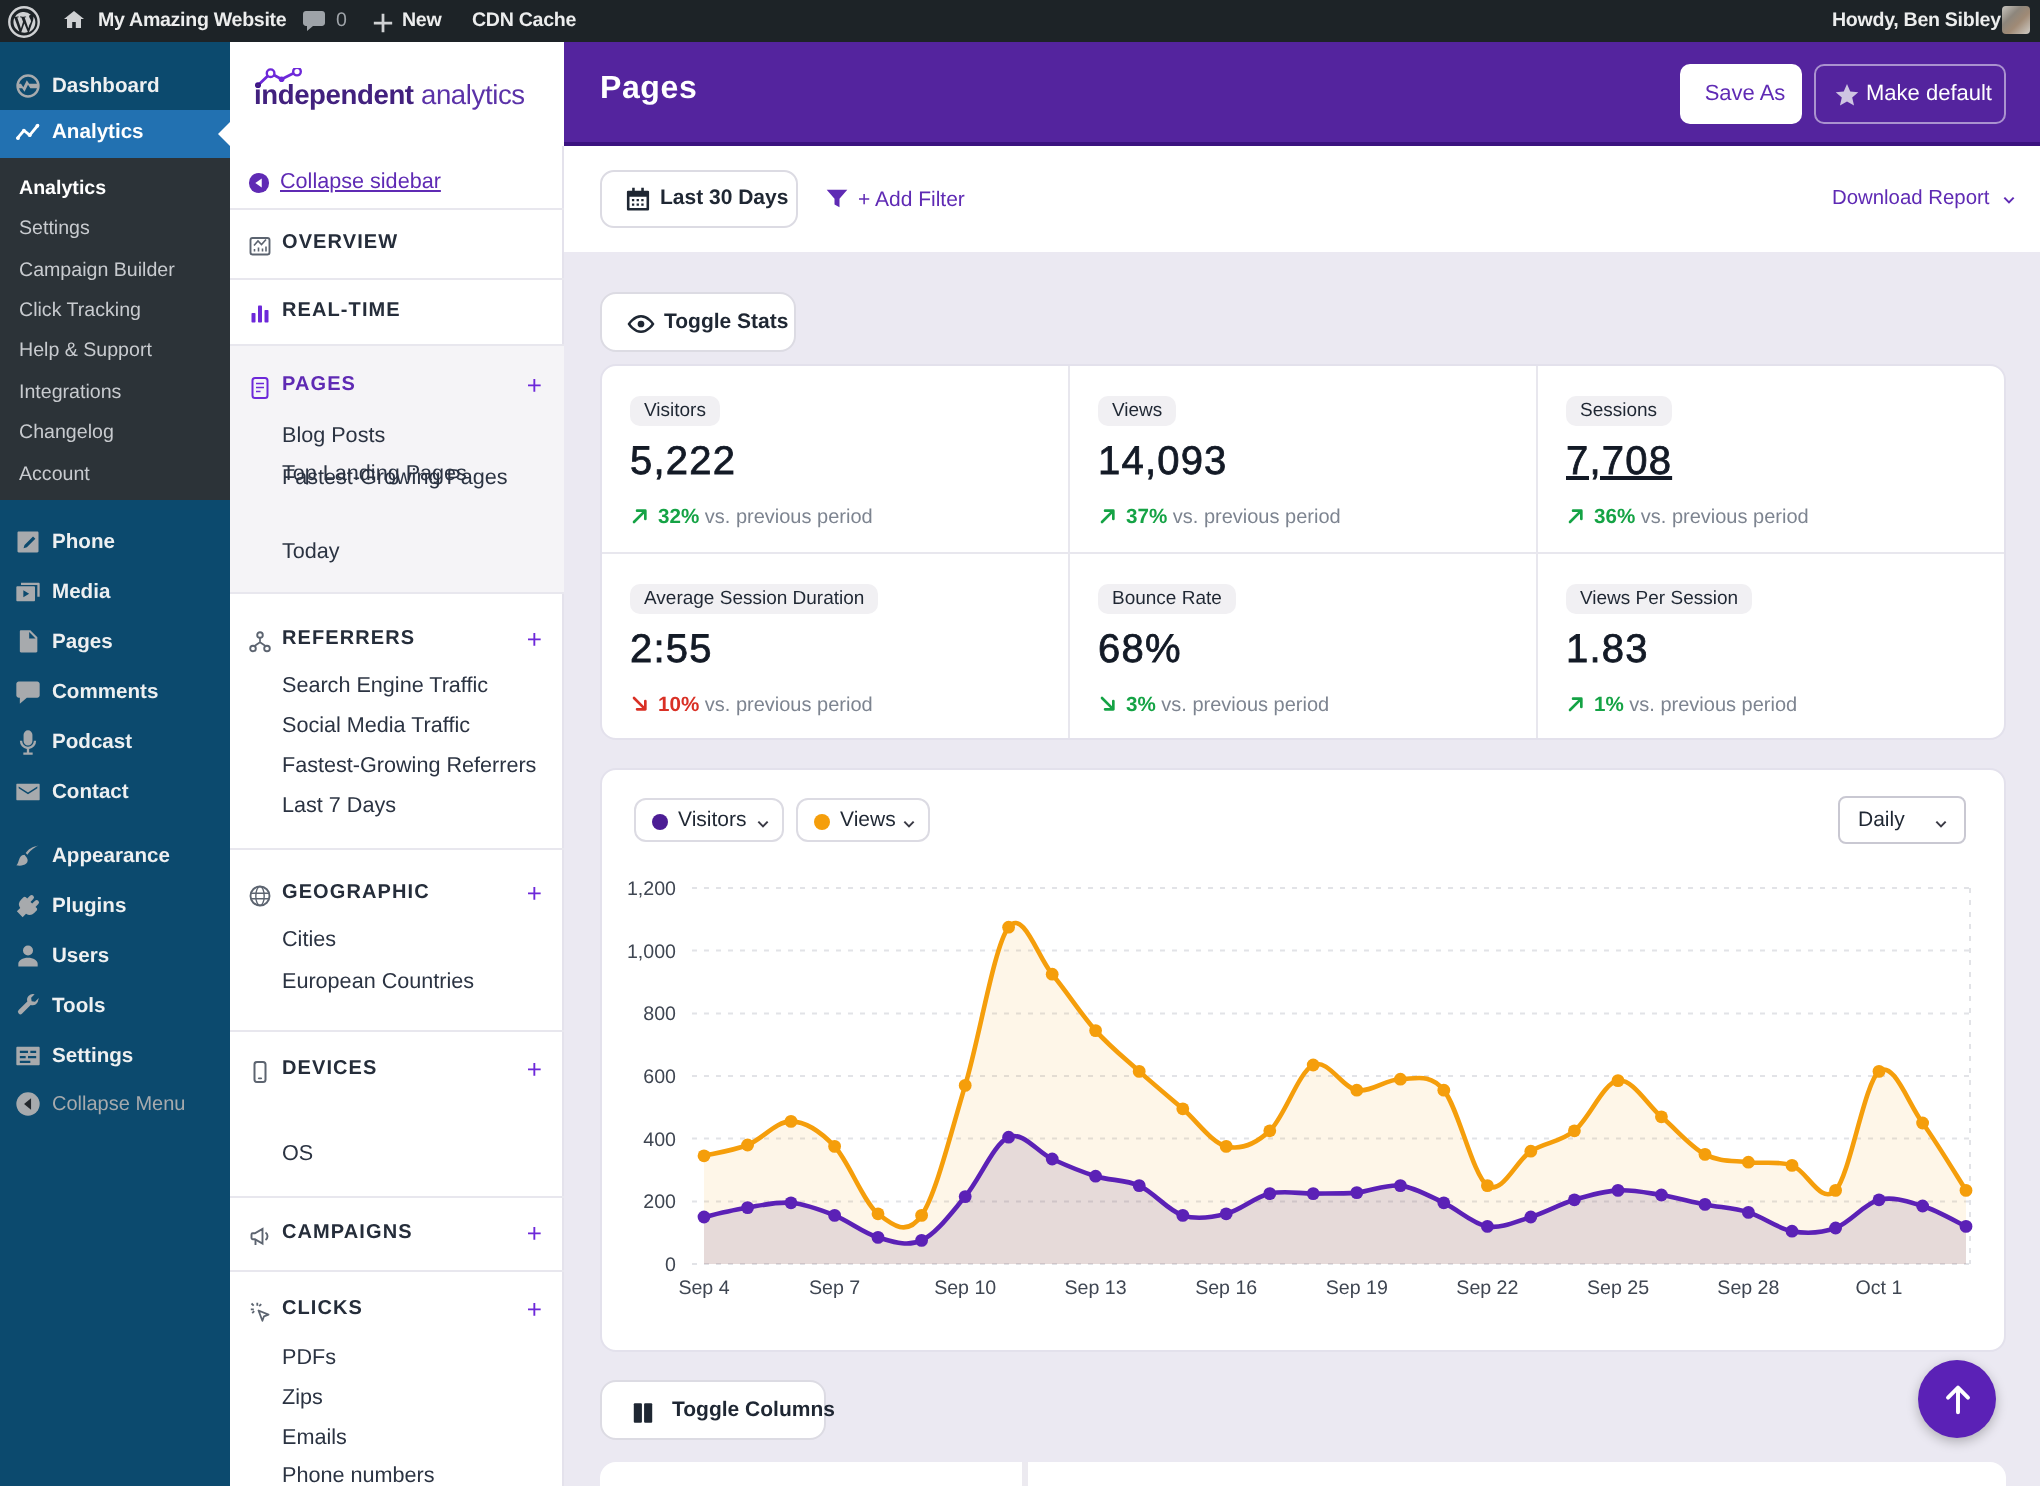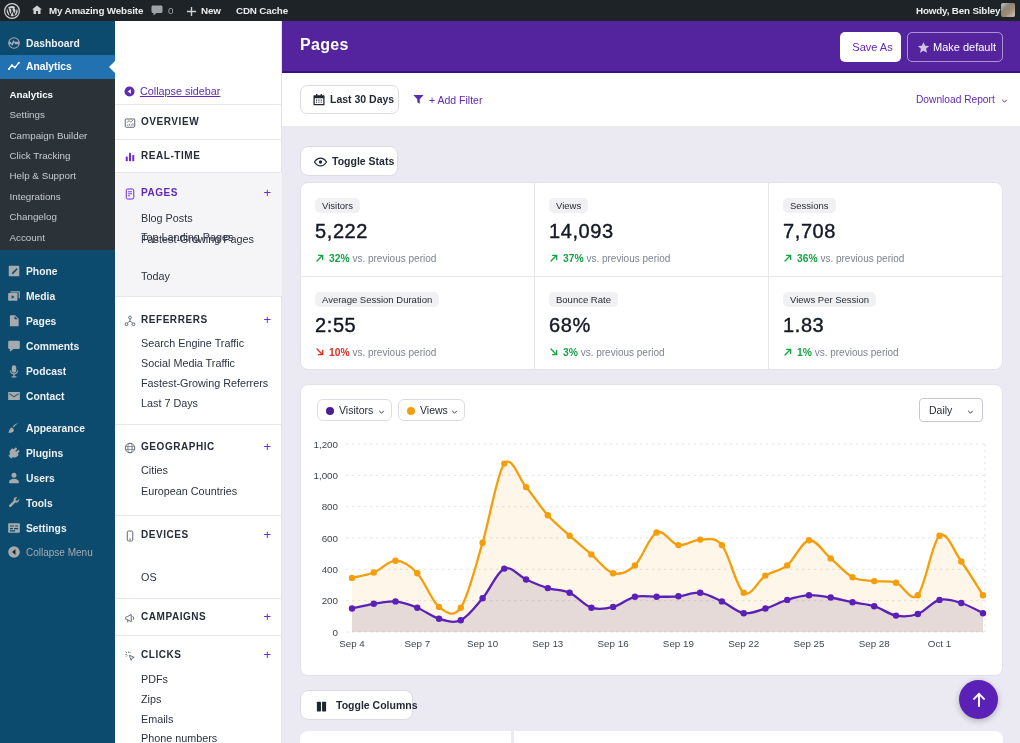--- a/index.html
+++ b/index.html
@@ -165,20 +165,30 @@
     </div>
     <div class="wpitem " style="top:519px;height:25px;line-height:25px;color:#a7aaad;font-weight:normal;font-size:10px;">
       <svg class="ico" viewBox="0 0 24 24">
         <circle cx="12" cy="12" r="10" fill="#a7aaad"></circle>
         <path fill="#23282d" d="M14.6 7v10L8.6 12z"></path>
       </svg>
       <span class="lbl">Collapse Menu</span>
     </div>
   </div>
 <div id="iaside">
+<div class="abs" style="left:0;top:0;width:167px;height:52px;background:#fff;">
+ <svg class="abs" style="left:12px;top:13px" width="34" height="10" viewBox="0 0 34 10">
+  <path fill="none" stroke="#6d28d9" stroke-width="1.4" d="M2 8.6 L8.3 2.6 L13.8 5.6 L21.5 1.8"></path>
+  <circle cx="2" cy="8.6" r="1.5" fill="#3b0d8e"></circle>
+        <circle cx="8.3" cy="2.6" r="1.9" fill="#fff" stroke="#6d28d9" stroke-width="1.2"></circle>
+  <circle cx="13.8" cy="5.6" r="1.4" fill="#6d28d9"></circle>
+        <circle cx="21.5" cy="1.8" r="1.9" fill="#fff" stroke="#6d28d9" stroke-width="1.2"></circle>
+ </svg>
+ <div class="abs" style="left:12px;top:20px;font-size:13.8px;color:#42217e;letter-spacing:-0.2px;line-height:1;"><b>independent</b> <span style="color:#5b32a8;font-weight:400;">analytics</span></div>
+</div>
 <div class="abs" style="left:0;top:151px;width:167px;height:124px;background:#f5f4f7;"></div>
     <div class="iarow" style="top:60px;height:20px;line-height:20px;">
  <svg class="abs" style="left:9px;top:5px" width="11" height="11" viewBox="0 0 24 24">
         <circle cx="12" cy="12" r="11" fill="#5f2ab4"></circle>
         <path fill="#fff" d="M15 7v10L8 12z"></path>
       </svg>
  <span class="abs purp" style="left:25px;font-size:10.8px;text-decoration:underline;">Collapse sidebar</span>
     </div>
     <div class="sect-line" style="top:83px;"></div>
     <div class="iarow" style="top:91px;height:20px;line-height:20px;">
@@ -347,21 +357,21 @@
 </div>
     <div class="abs" style="left:534px;top:182px;width:233px;height:94px;">
  <span class="pill" style="left:15px;top:16px;">Views</span>
  <div class="abs big" style="left:15px;top:38px;">14,093</div>
  <div class="abs cmp" style="left:14px;top:70px;"><svg style="vertical-align:-2.5px;margin-right:3px" width="12" height="12" viewBox="0 0 18 18" fill="none" stroke="#15a345" stroke-width="2" stroke-linecap="round">
           <path d="M4.5 13.5 L13 5 M13 5 h-6.2 M13 5 v6.2"></path>
         </svg><span class="grn">37%</span> vs. previous period</div>
 </div>
     <div class="abs" style="left:768px;top:182px;width:233px;height:94px;">
  <span class="pill" style="left:15px;top:16px;">Sessions</span>
- <div class="abs big" style="left:15px;top:38px;">7,708</div>
+ <div class="abs big" style="left:15px;top:38px;text-decoration:underline;">7,708</div>
  <div class="abs cmp" style="left:14px;top:70px;"><svg style="vertical-align:-2.5px;margin-right:3px" width="12" height="12" viewBox="0 0 18 18" fill="none" stroke="#15a345" stroke-width="2" stroke-linecap="round">
           <path d="M4.5 13.5 L13 5 M13 5 h-6.2 M13 5 v6.2"></path>
         </svg><span class="grn">36%</span> vs. previous period</div>
 </div>
     <div class="abs" style="left:300px;top:276px;width:233px;height:94px;">
  <span class="pill" style="left:15px;top:16px;">Average Session Duration</span>
  <div class="abs big" style="left:15px;top:38px;">2:55</div>
  <div class="abs cmp" style="left:14px;top:70px;"><svg style="vertical-align:-2.5px;margin-right:3px" width="12" height="12" viewBox="0 0 18 18" fill="none" stroke="#d93025" stroke-width="2" stroke-linecap="round">
           <path d="M4.5 4.5 L13 13 M13 13 h-6.2 M13 13 v-6.2"></path>
         </svg><span class="red">10%</span> vs. previous period</div>

